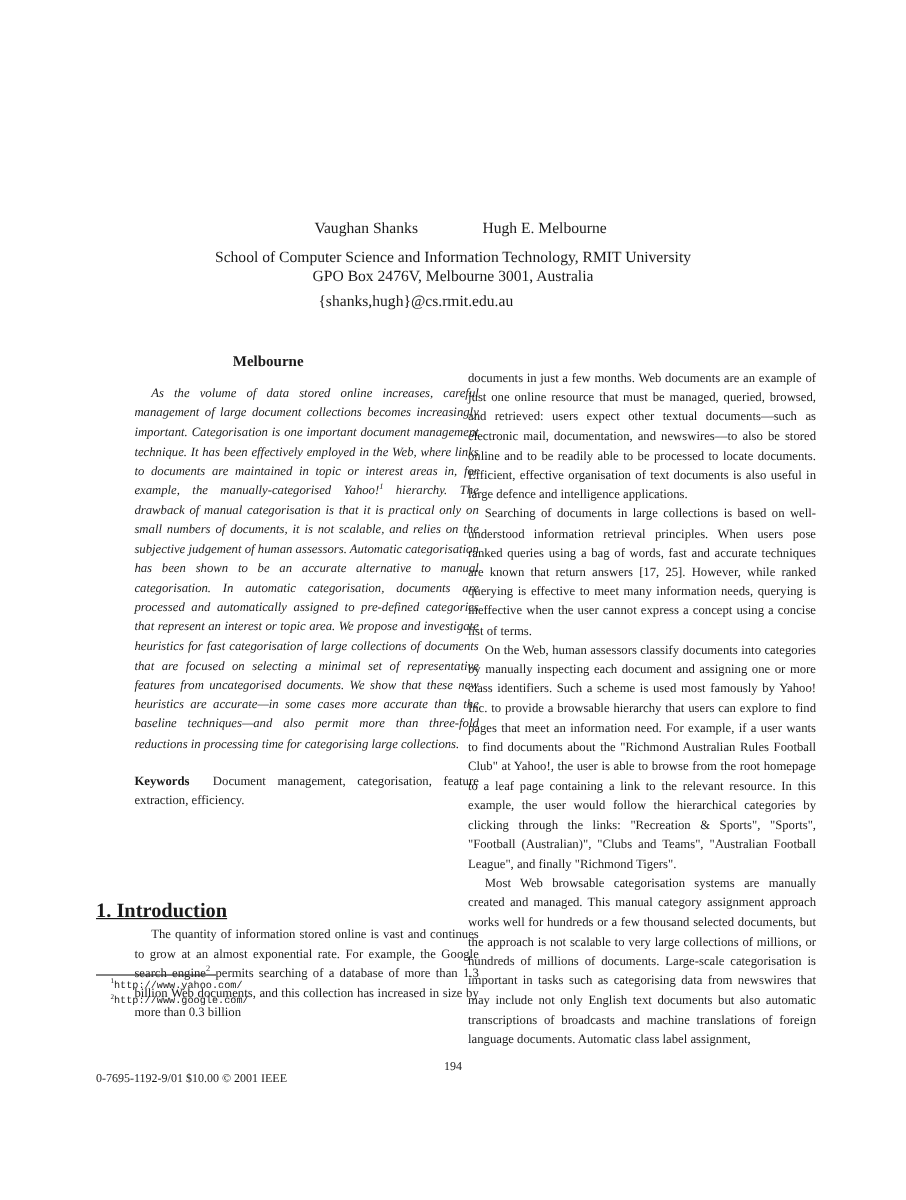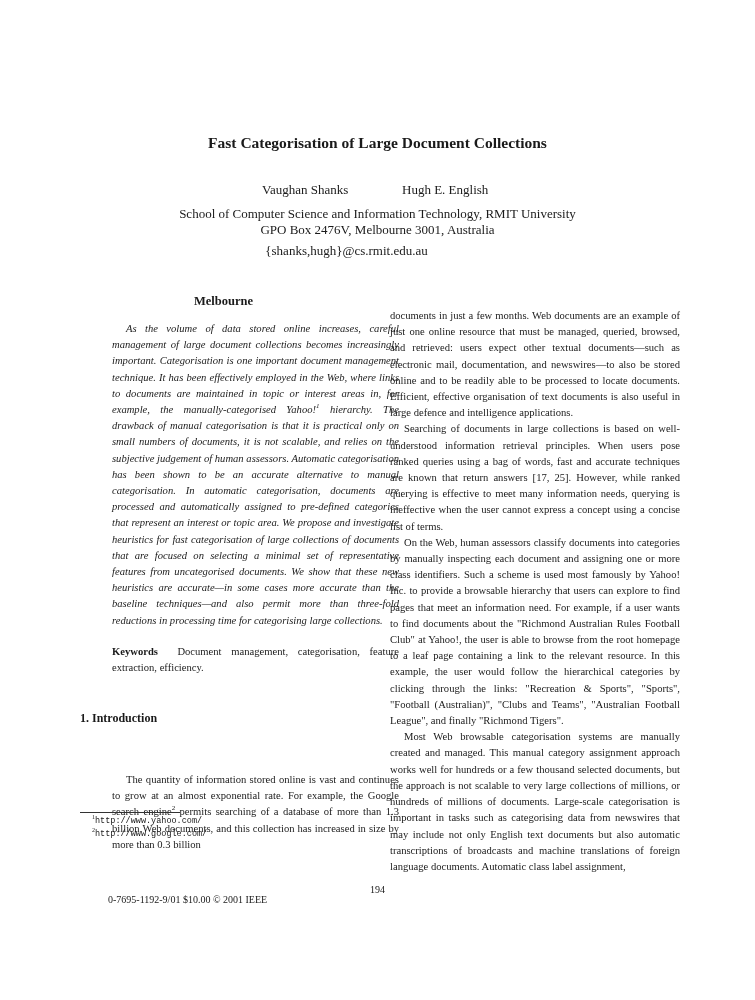--- a/index.html
+++ b/index.html
@@ -12,40 +12,39 @@
   .email { position: absolute; left: 0; width: 693px; top: 243px; text-align: center; font-size: 13px; }
   .col { position: absolute; font-size: 10.6px; line-height: 16.2px; text-align: justify; }
   .col p { margin: 0; }
   .left { left: 80px; width: 287px; margin-left: 32px; }
   .right { left: 390px; width: 290px; margin-top: 16px; }
   .abs-head { position: absolute; left: 80px; width: 287px; top: 294px; text-align: center; font-weight: bold; font-size: 12.5px; }
   .abstract { top: 321px; font-style: italic; }
   .indent { text-indent: 14px; }
   .keywords { top: 644px; }
   .kw-label { font-weight: bold; }
-  .sec-head { position: absolute; left: 80px; top: 711px; font-weight: bold; font-size: 12px; }
+  .sec-head { position: absolute; left: 80px; top: 749px; font-weight: bold; font-size: 17px; text-decoration: underline; }
   .intro { top: 772px; }
   .fn-rule { position: absolute; left: 80px; top: 812px; width: 100px; border-top: 1px solid #333; }
   .footnotes { position: absolute; left: 92px; top: 815px; font-family: "Liberation Mono", "DejaVu Sans Mono", monospace; font-size: 8.5px; line-height: 12.5px; }
   .footnotes sup { font-size: 6px; font-family: "Liberation Serif", serif; }
   .right-body { top: 292px; }
   .page-num { position: absolute; left: 370px; top: 884px; font-size: 10px; }
-  .copyright { position: absolute; left: 80px; top: 894px; font-size: 10px; margin-left: 28px; }
+  .copyright { position: absolute; left: 80px; top: 894px; font-size: 10px; }
   sup { font-size: 7px; line-height: 0; }
 </style>
 </head>
 <body>
 
 <div class="page">
 
-  <div class="title">Fast Categorisation of Large Document Collections</div>
 
   <div class="authors">
     <span style="left:262px;">Vaughan Shanks</span>
-    <span style="left:402px;">Hugh E. English</span>
+    <span style="left:402px;">Hugh E. Melbourne</span>
   </div>
 
   <div class="affil" style="top:206px;">School of Computer Science and Information Technology, RMIT University</div>
   <div class="affil" style="top:222px;text-align:center;">GPO Box 2476V, Melbourne 3001, Australia</div>
   <div class="email">{shanks,hugh}@cs.rmit.edu.au</div>
 
   <div class="abs-head">Melbourne</div>
   <div class="col left abstract">
     <p class="indent"><span>As the volume of data stored online increases, careful management of large document collections becomes increasingly important. Categorisation is one important document management technique. It has been effectively employed in the Web, where links to documents are maintained in topic or interest areas in, for example, the manually-categorised Yahoo!</span><sup>1</sup><span> hierarchy. The drawback of manual categorisation is that it is practical only on small numbers of documents, it is not scalable, and relies on the subjective judgement of human assessors. Automatic categorisation has been shown to be an accurate alternative to manual categorisation. In automatic categorisation, documents are processed and automatically assigned to pre-defined categories that represent an interest or topic area. We propose and investigate heuristics for fast categorisation of large collections of documents that are focused on selecting a minimal set of representative features from uncategorised documents. We show that these new heuristics are accurate—in some cases more accurate than the baseline techniques—and also permit more than three-fold reductions in processing time for categorising large collections.</span></p>
   </div>

